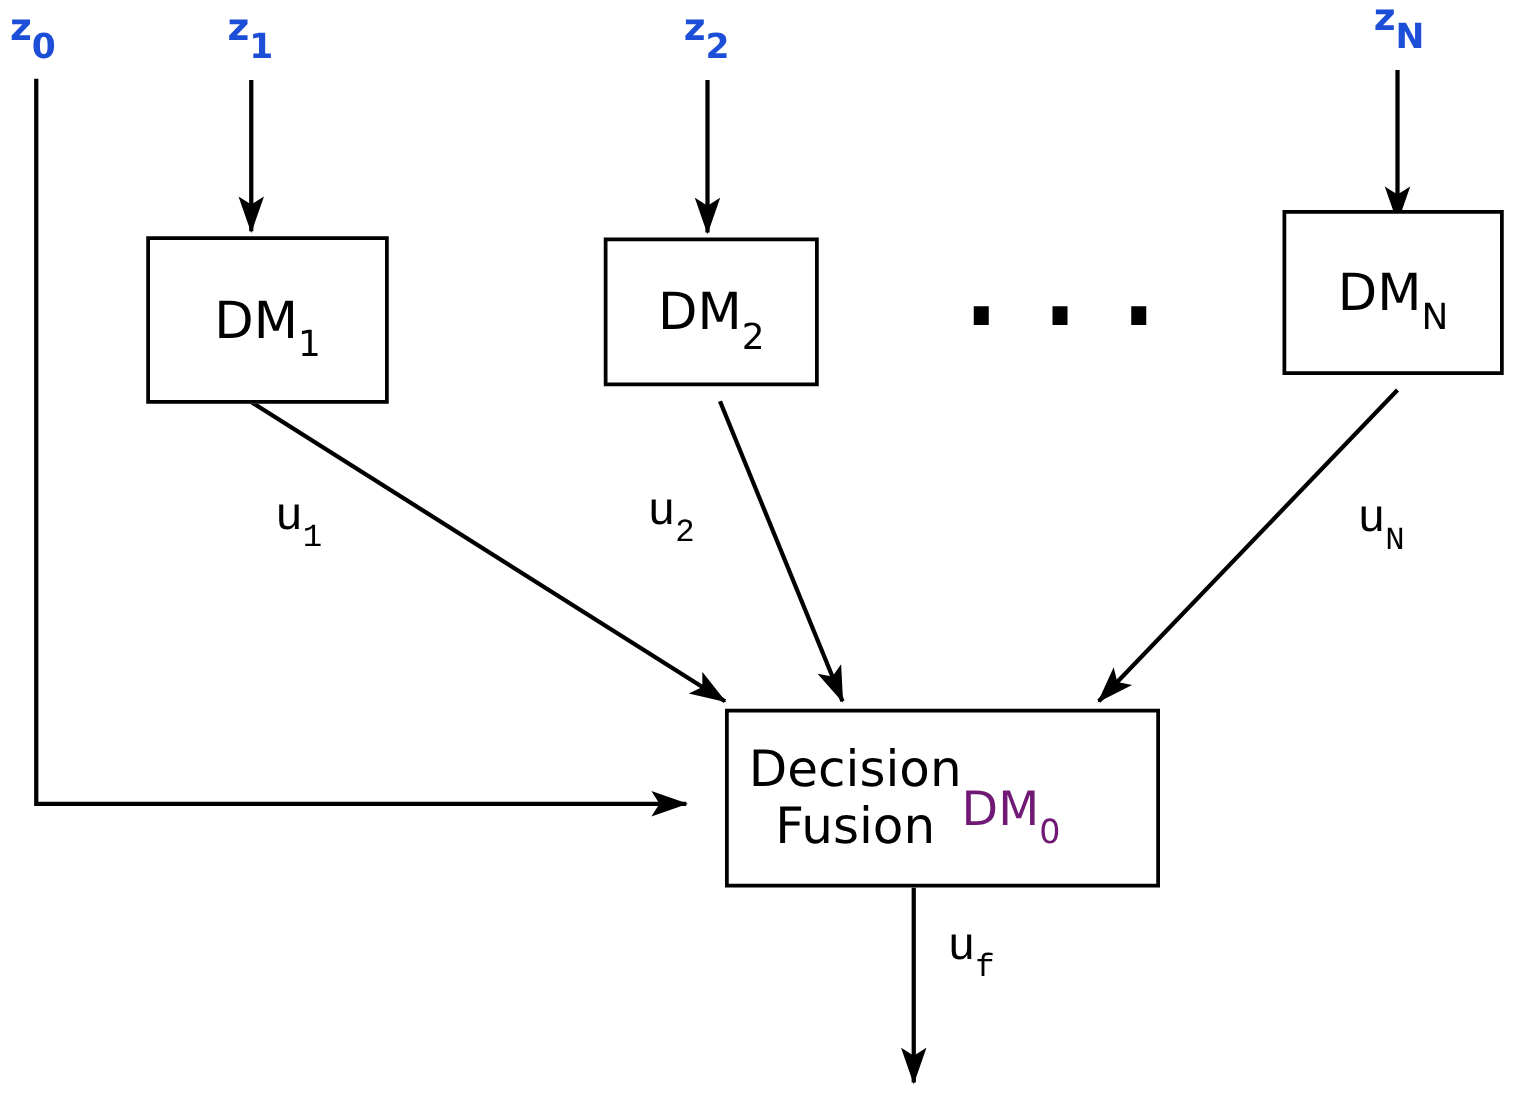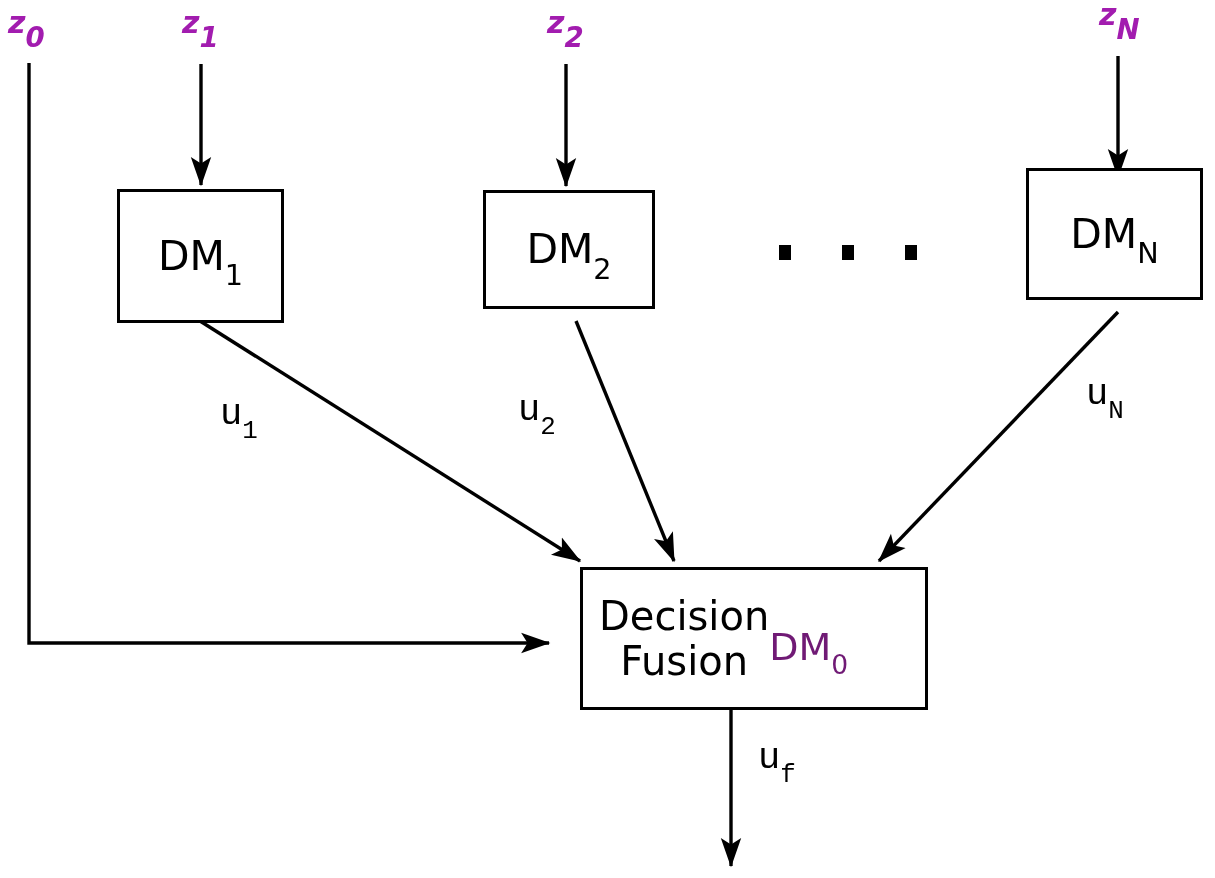--- a/index.html
+++ b/index.html
@@ -93,24 +93,23 @@
   .edge-label .sub {
     font-size: 0.70em;
     vertical-align: sub;
     line-height: 0;
     position: relative;
     top: 0.22em;
   }
   .input-label {
     position: absolute;
     font-family: "DejaVu Sans", sans-serif;
-    font-style: italic;
     font-weight: bold;
     font-size: 30px;
-    color: #a21caf;
+    color: #1d4ed8;
     white-space: nowrap;
     line-height: 1;
   }
   .input-label .sub {
     font-size: 0.92em;
     vertical-align: sub;
     line-height: 0;
     position: relative;
     top: 0.25em;
   }
@@ -152,41 +151,41 @@
   </svg>
 
   <div class="input-label" style="left:8px;  top:8px;"><span>z</span><span class="sub">0</span></div>
 
   <div class="input-label" style="left:182px; top:8px;"><span>z</span><span class="sub">1</span></div>
 
   <div class="input-label" style="left:547px; top:8px;"><span>z</span><span class="sub">2</span></div>
 
   <div class="input-label" style="left:1099px; top:0px;"><span>z</span><span class="sub">N</span></div>
 
-  <div class="node-box" id="dm1-box" style="left:117px; top:189px; width:167px; height:134px;">
+  <div class="node-box" id="dm1-box" style="left:117px; top:189px; width:194px; height:134px;">
     <span class="node-label"><span>DM</span><span class="sub">1</span></span>
   </div>
 
   <div class="node-box" id="dm2-box" style="left:483px; top:190px; width:172px; height:119px;">
     <span class="node-label"><span>DM</span><span class="sub">2</span></span>
   </div>
 
   <div class="node-box" id="dmn-box" style="left:1026px; top:168px; width:177px; height:132px;">
     <span class="node-label"><span>DM</span><span class="sub">N</span></span>
   </div>
 
   <div class="ellipsis-dot" style="left:779px;  top:245px;"></div>
   <div class="ellipsis-dot" style="left:842px;  top:245px;"></div>
   <div class="ellipsis-dot" style="left:905px;  top:245px;"></div>
 
   <div class="edge-label" style="left:220px; top:396px;"><span>u</span><span class="sub">1</span></div>
 
   <div class="edge-label" style="left:518px; top:392px;"><span>u</span><span class="sub">2</span></div>
 
-  <div class="edge-label" style="left:1086px; top:376px;"><span>u</span><span class="sub">N</span></div>
+  <div class="edge-label" style="left:1086px; top:398px;"><span>u</span><span class="sub">N</span></div>
 
   <div class="node-box" id="fusion-box" style="left:580px; top:567px; width:348px; height:143px;">
     <div class="fusion-text">
       <div>Decision</div>
       <div>Fusion</div>
     </div>
     <span class="fusion-dm"><span>DM</span><span class="sub">0</span></span>
   </div>
 
   <div class="edge-label" style="left:758px; top:740px;"><span>u</span><span class="sub">f</span></div>

